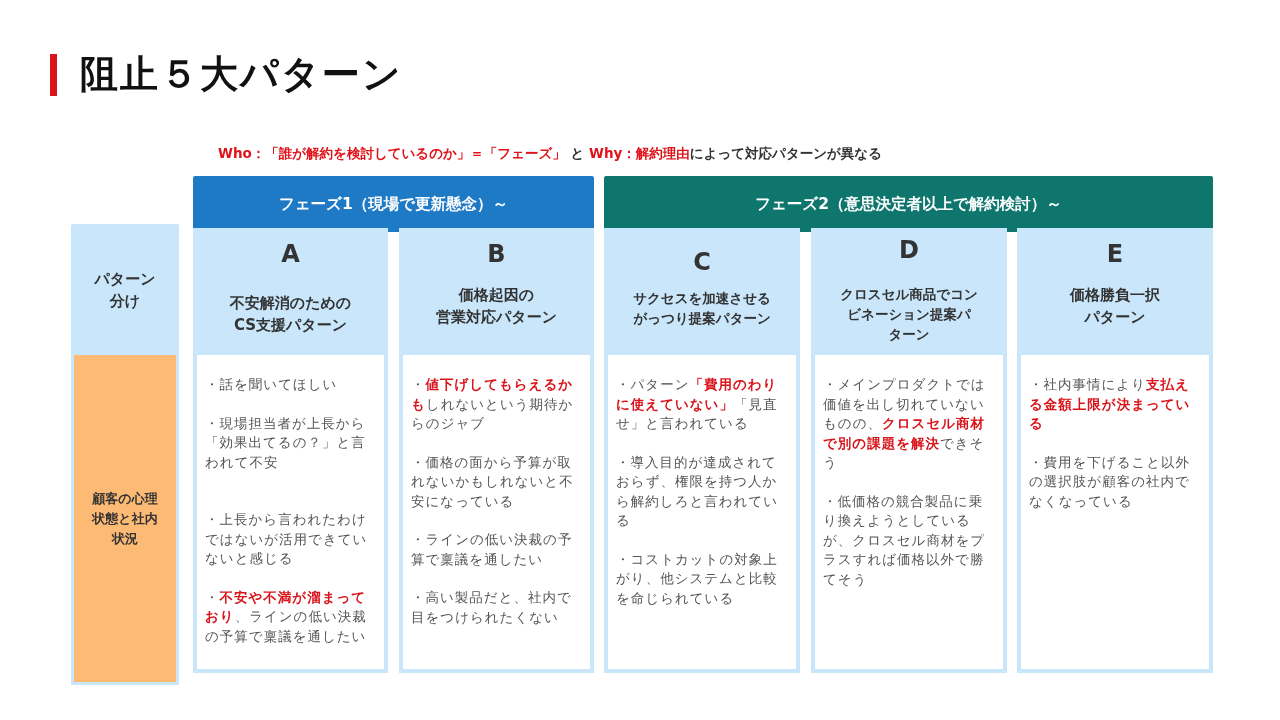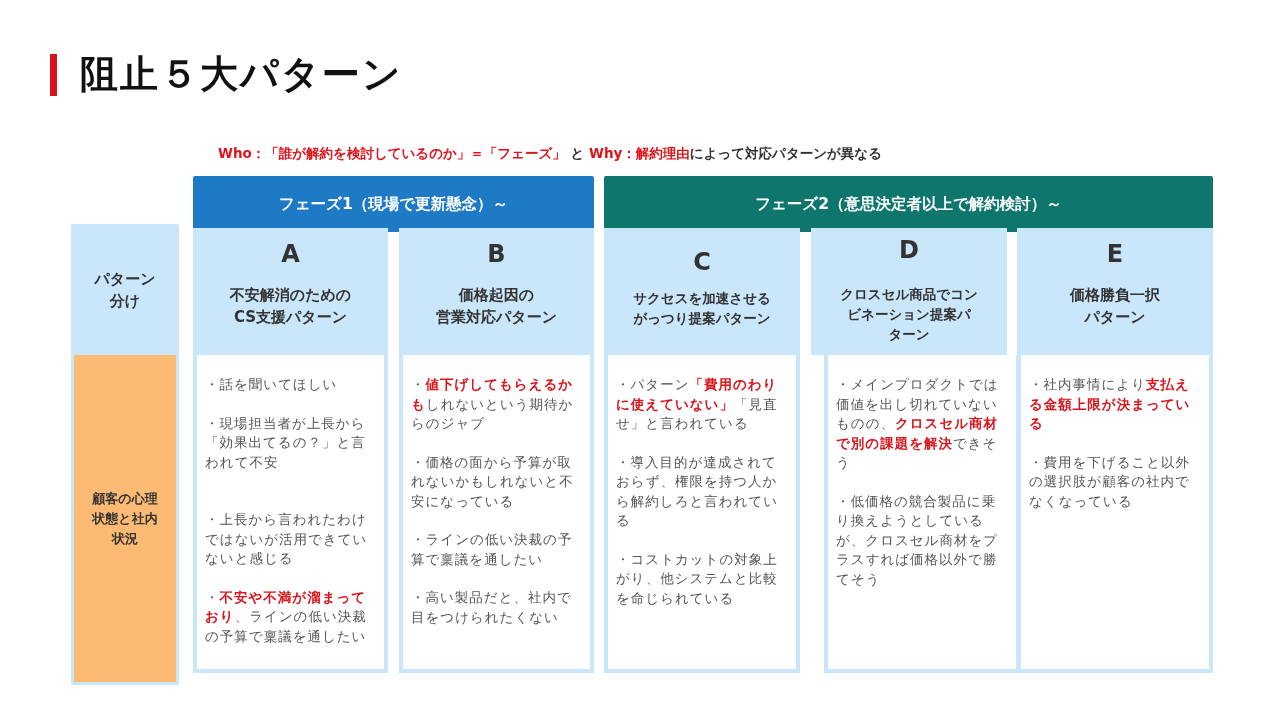--- a/index.html
+++ b/index.html
@@ -60,21 +60,21 @@
 <div class="row-label">
   <div>
     <div>顧客の心理</div>
     <div>状態と社内</div>
     <div>状況</div>
   </div>
 </div>
 
 <div class="col-head" style="left:193px;width:195px;">
   <div class="letter">A</div>
-  <div class="name" style="margin-top:16px;">
+  <div class="name" style="margin-top:24px;">
     <div>不安解消のための</div>
     <div>CS支援パターン</div>
   </div>
 </div>
 <div class="cell" style="left:193px;width:195px;">
   <p><span>・話を聞いてほしい</span></p>
   <p class="gap"><span>・現場担当者が上長から「効果出てるの？」と言われて不安</span></p>
   <p><span>・上長から言われたわけではないが活用できていないと感じる</span></p>
   <p><span>・</span><span class="hl">不安や不満が溜まっており</span><span>、ラインの低い決裁の予算で稟議を通したい</span></p>
 </div>
@@ -88,40 +88,40 @@
 </div>
 <div class="cell" style="left:399px;width:195px;">
   <p><span>・</span><span class="hl">値下げしてもらえるかも</span><span>しれないという期待からのジャブ</span></p>
   <p><span>・価格の面から予算が取れないかもしれないと不安になっている</span></p>
   <p><span>・ラインの低い決裁の予算で稟議を通したい</span></p>
   <p><span>・高い製品だと、社内で目をつけられたくない</span></p>
 </div>
 
 <div class="col-head" style="left:604px;width:196px;">
   <div class="letter" style="margin-top:20px;">C</div>
-  <div class="name small" style="margin-top:12px;">
+  <div class="name small" style="margin-top:12px;text-align:right;">
     <div>サクセスを加速させる</div>
     <div>がっつり提案パターン</div>
   </div>
 </div>
 <div class="cell" style="left:604px;width:196px;">
   <p><span>・パターン</span><span class="hl">「費用のわりに使えていない」</span><span>「見直せ」と言われている</span></p>
   <p><span>・導入目的が達成されておらず、権限を持つ人から解約しろと言われている</span></p>
   <p><span>・コストカットの対象上がり、他システムと比較を命じられている</span></p>
 </div>
 
 <div class="col-head" style="left:811px;width:196px;">
   <div class="letter" style="margin-top:8px;">D</div>
   <div class="name small" style="margin-top:20px;">
     <div>クロスセル商品でコン</div>
     <div>ビネーション提案パ</div>
     <div>ターン</div>
   </div>
 </div>
-<div class="cell" style="left:811px;width:196px;margin-left:13px;">
+<div class="cell" style="left:811px;width:196px;">
   <p><span>・メインプロダクトでは価値を出し切れていないものの、</span><span class="hl">クロスセル商材で別の課題を解決</span><span>できそう</span></p>
   <p><span>・低価格の競合製品に乗り換えようとしているが、クロスセル商材をプラスすれば価格以外で勝てそう</span></p>
 </div>
 
 <div class="col-head" style="left:1017px;width:196px;">
   <div class="letter">E</div>
   <div class="name" style="margin-top:16px;">
     <div>価格勝負一択</div>
     <div>パターン</div>
   </div>

